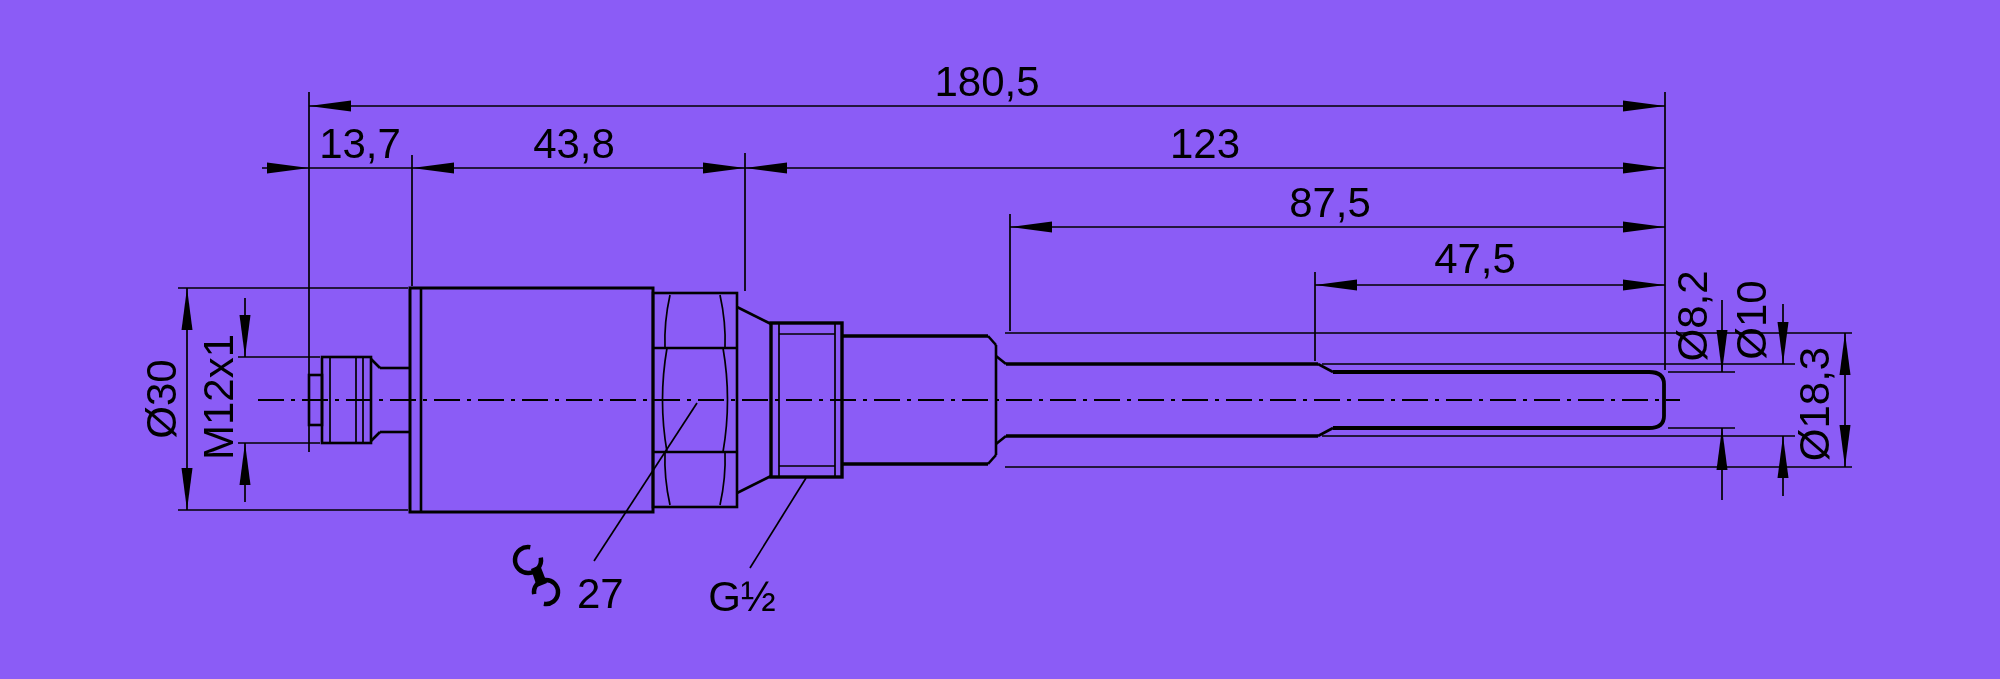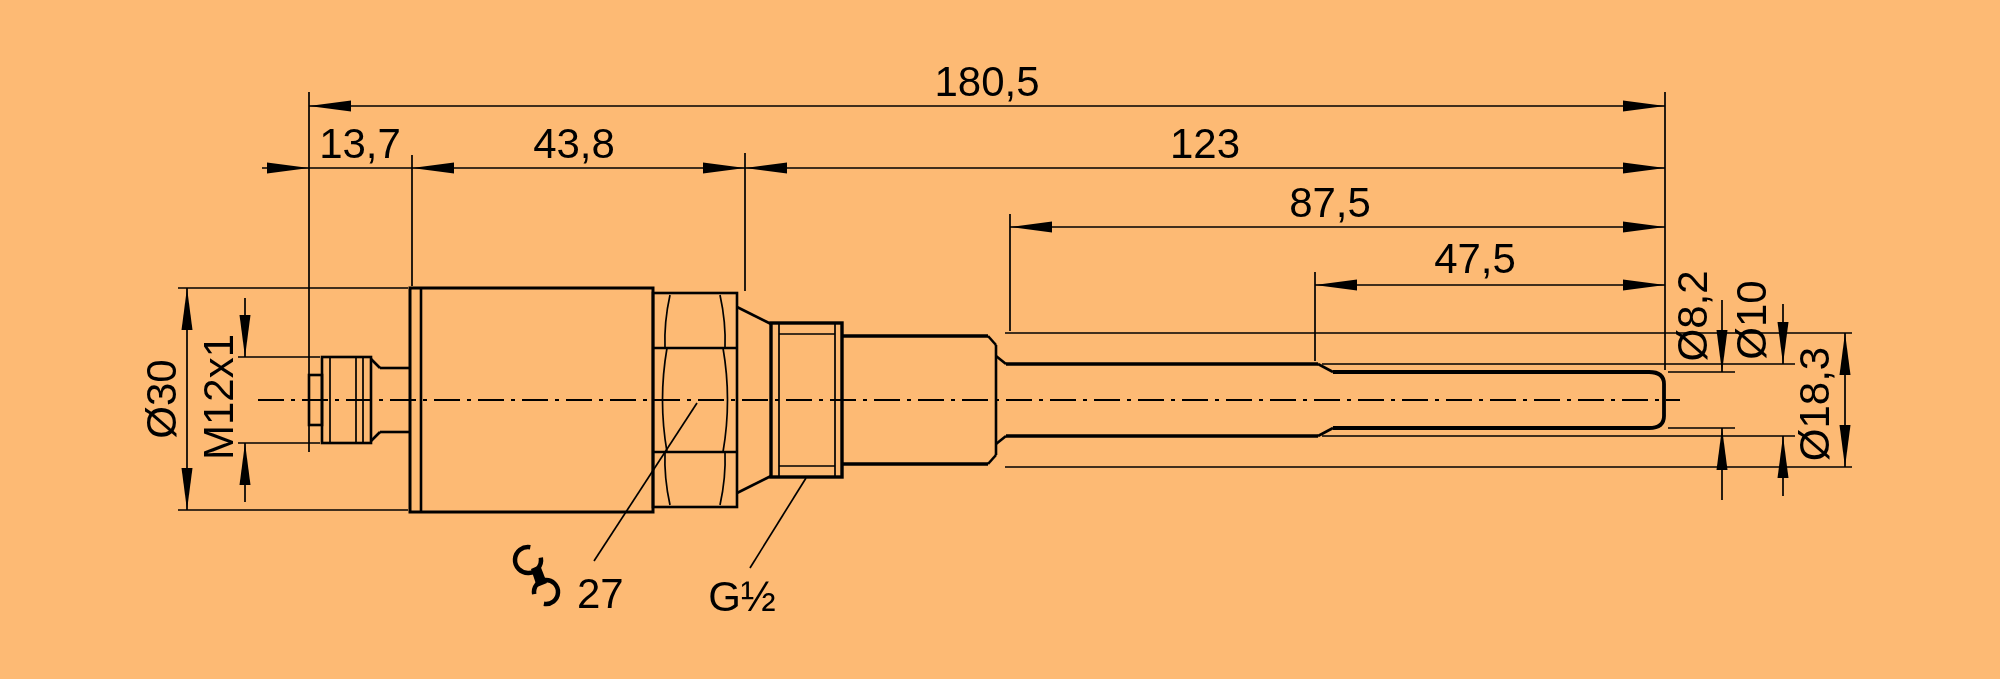--- a/index.html
+++ b/index.html
@@ -1,16 +1,16 @@
 <!DOCTYPE html>
 <html><head>
 <meta charset="utf-8">
 <style>
   html,body{margin:0;padding:0;background:#ffffff;}
-  .page{width:2000px;height:679px;background:#fdba74;position:relative;overflow:hidden;
+  .page{width:2000px;height:679px;background:#8b5cf6;position:relative;overflow:hidden;
         font-family:"Liberation Sans", sans-serif;}
   svg{display:block;}
   text{fill:#000;font-family:"Liberation Sans", sans-serif;}
   .dimtxt{font-size:42px;}
   .thin{stroke:#000;stroke-width:1.7;fill:none;}
   .obj{stroke:#000;stroke-width:2.6;fill:none;}
   .main{stroke:#000;stroke-width:3;fill:none;}
   .heavy{stroke:#000;stroke-width:3.4;fill:none;}
   .tip{stroke:#000;stroke-width:3.8;fill:none;}
   .arrow{fill:#000;stroke:none;}

